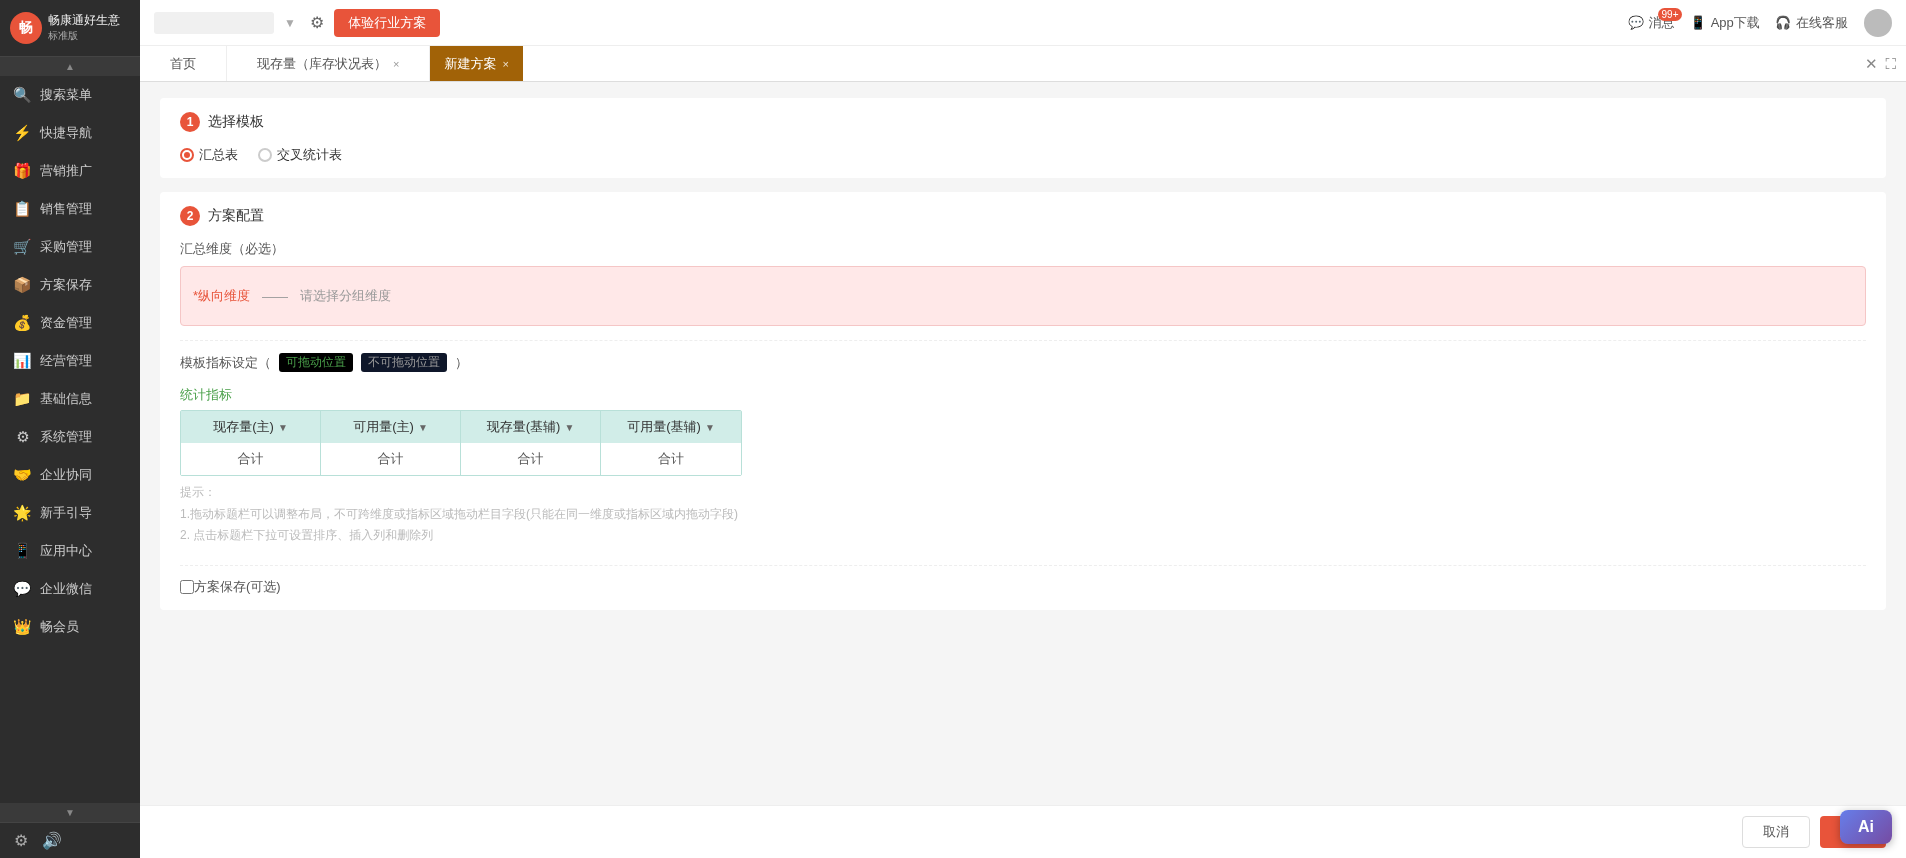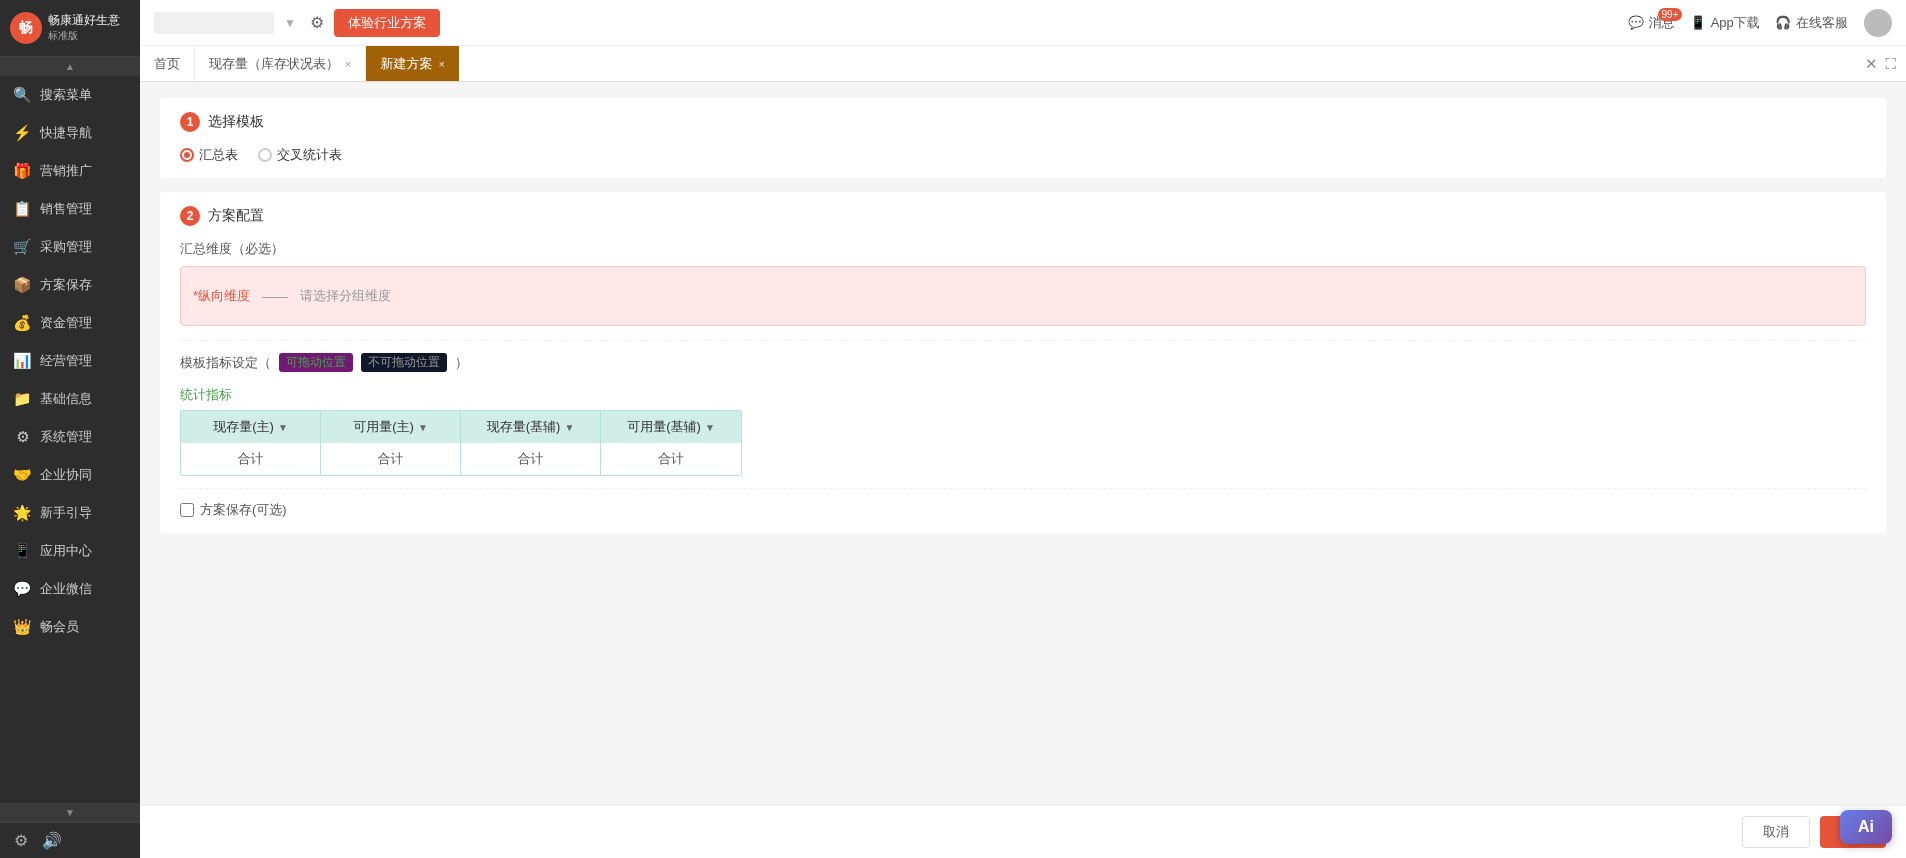--- a/index.html
+++ b/index.html
@@ -125,21 +125,21 @@
       background: #fff;
       display: flex;
       align-items: center;
       border-bottom: 1px solid #ddd;
       flex-shrink: 0;
       height: 36px;
     }
     .tab {
       display: flex;
       align-items: center;
-      padding: 0 14px;
+      padding: 0 30px;
       height: 100%;
       font-size: 13px;
       cursor: pointer;
       color: #555;
       border-right: 1px solid #eee;
       gap: 6px;
       white-space: nowrap;
     }
     .tab-active-new {
       background: #a16207;
@@ -237,21 +237,21 @@
       gap: 12px;
     }
     .dim-label { color: #e8543a; font-size: 13px; }
     .dim-arrow { color: #999; font-size: 13px; }
     .dim-placeholder { color: #999; font-size: 13px; }
 
     
     .indicator-settings { margin-bottom: 14px; }
     .indicator-settings-label { font-size: 13px; color: #555; margin-bottom: 8px; display: flex; align-items: center; gap: 8px; }
     .indicator-tag {
-      background: #701a75;
+      background: #000000;
       color: #4aa04a;
       border-radius: 3px;
       padding: 1px 7px;
       font-size: 12px;
     }
     .indicator-tag-gray {
       background: #0f172a;
       color: #999;
       border-radius: 3px;
       padding: 1px 7px;
@@ -281,21 +281,21 @@
       min-width: 140px;
       text-align: center;
     }
     .stat-table-body-cell:last-child { border-right: none; }
     .chevron-down { font-size: 10px; color: #666; }
 
     
     .tips-area { font-size: 12px; color: #bbb; line-height: 1.8; padding: 6px 0; }
 
     
-    .save-area { display: flex; align-items: center; gap: 6px; margin-top: 10px; }
+    .save-area { display: flex; align-items: center; margin-top: 10px; }
     .save-checkbox { width: 14px; height: 14px; border: 1px solid #ccc; border-radius: 2px; cursor: pointer; }
     .save-label { font-size: 13px; color: #555; }
 
     
     .action-bar {
       background: #fff;
       border-top: 1px solid #eee;
       padding: 10px 20px;
       display: flex;
       justify-content: flex-end;
@@ -535,20 +535,25 @@
           </div>
           <div class="stat-table-body">
             <div class="stat-table-body-cell">合计</div>
             <div class="stat-table-body-cell">合计</div>
             <div class="stat-table-body-cell">合计</div>
             <div class="stat-table-body-cell">合计</div>
           </div>
         </div>
 
         
+        <div class="tips-area">
+          <div>提示：</div>
+          <div>1.拖动标题栏可以调整布局，不可跨维度或指标区域拖动栏目字段(只能在同一维度或指标区域内拖动字段)</div>
+          <div>2. 点击标题栏下拉可设置排序、插入列和删除列</div>
+        </div>
 
         <hr class="divider">
 
         
         <div class="save-area">
           <input type="checkbox" class="save-checkbox" style="">
           <span class="save-label">方案保存(可选)</span>
         </div>
       </div>
     </div>

